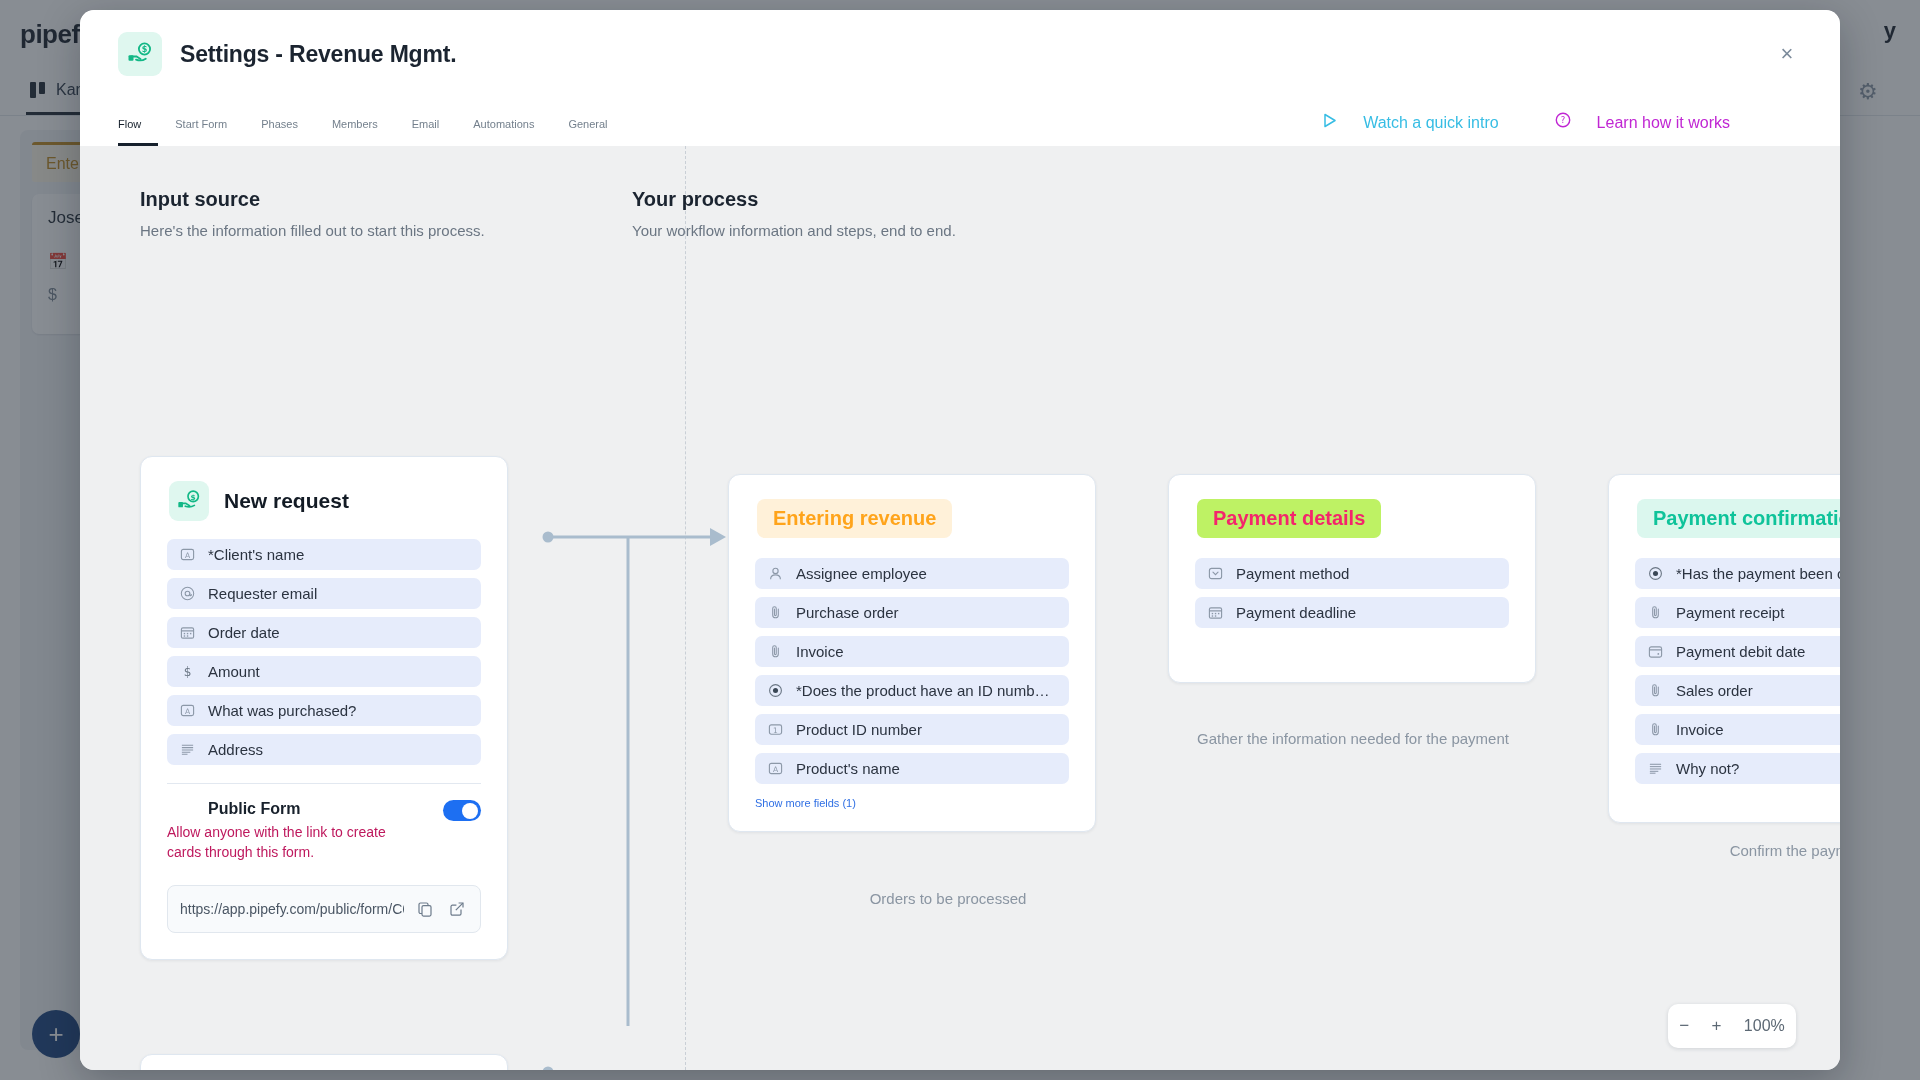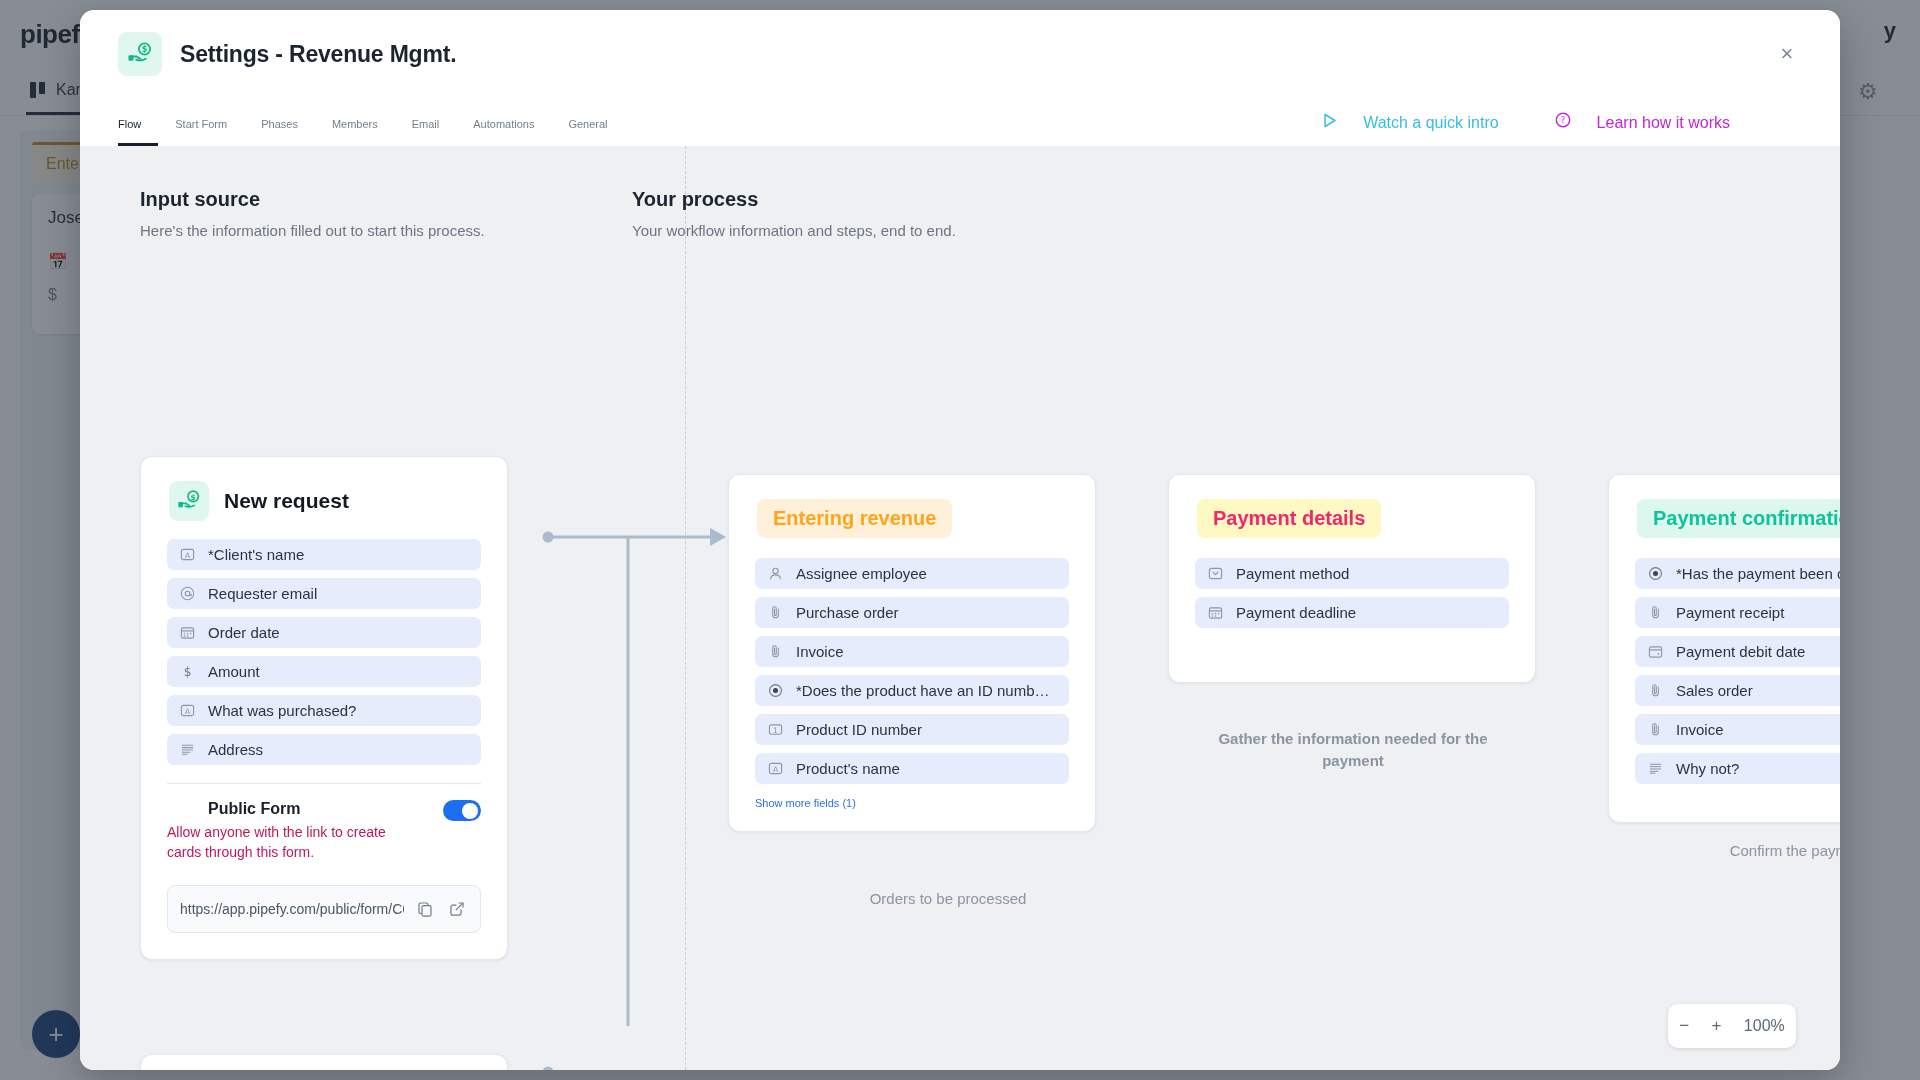--- a/index.html
+++ b/index.html
@@ -464,21 +464,21 @@
               </svg>
             </span>
           <span>Product's name</span>
         </div>
       </div>
       <div class="showmore">Show more fields (1)</div>
     </div>
     <div class="card-caption" style="left:684px; top:742px; width:368px;">Orders to be processed</div>
 
     <div class="flowcard" style="left:1088px; top:328px; width:368px;">
-      <div class="phase-chip" style="background:#fef9c3; color:#f4256c;">Payment details</div>
+      <div class="phase-chip" style="background:#bef264; color:#f4256c;border-radius:7px;">Payment details</div>
       <div class="fields">
         <div class="field">
           <span class="fi">
               <svg width="15" height="15" viewBox="0 0 16 16">
                 <rect x="1.5" y="2.5" width="13" height="11" rx="2.2" fill="none" stroke="#8c98a8" stroke-width="1.2"></rect>
                 <path d="M5.3 6.6 8 9.3l2.7-2.7" fill="none" stroke="#8c98a8" stroke-width="1.2" stroke-linecap="round"></path>
               </svg>
             </span>
           <span>Payment method</span>
         </div>
@@ -494,21 +494,21 @@
                   <rect x="4" y="11" width="1.5" height="1.5"></rect>
                   <rect x="7.3" y="11" width="1.5" height="1.5"></rect>
                 </g>
               </svg>
             </span>
           <span>Payment deadline</span>
         </div>
       </div>
       <div style="height:46px"></div>
     </div>
-    <div class="card-caption" style="left:1108px; top:582px; width:330px;font-weight:bold;">Gather the information needed for the payment</div>
+    <div class="card-caption" style="left:1108px; top:582px; width:330px;">Gather the information needed for the payment</div>
 
     <div class="flowcard" style="left:1528px; top:328px; width:368px;">
       <div class="phase-chip" style="background:#dbf7ee; color:#0fc39a;">Payment confirmation</div>
       <div class="fields">
         <div class="field">
           <span class="fi">
               <svg width="15" height="15" viewBox="0 0 16 16">
                 <circle cx="8" cy="8" r="6.3" fill="none" stroke="#6b7785" stroke-width="1.2"></circle>
                 <circle cx="8" cy="8" r="2.7" fill="#3a4755"></circle>
               </svg>

